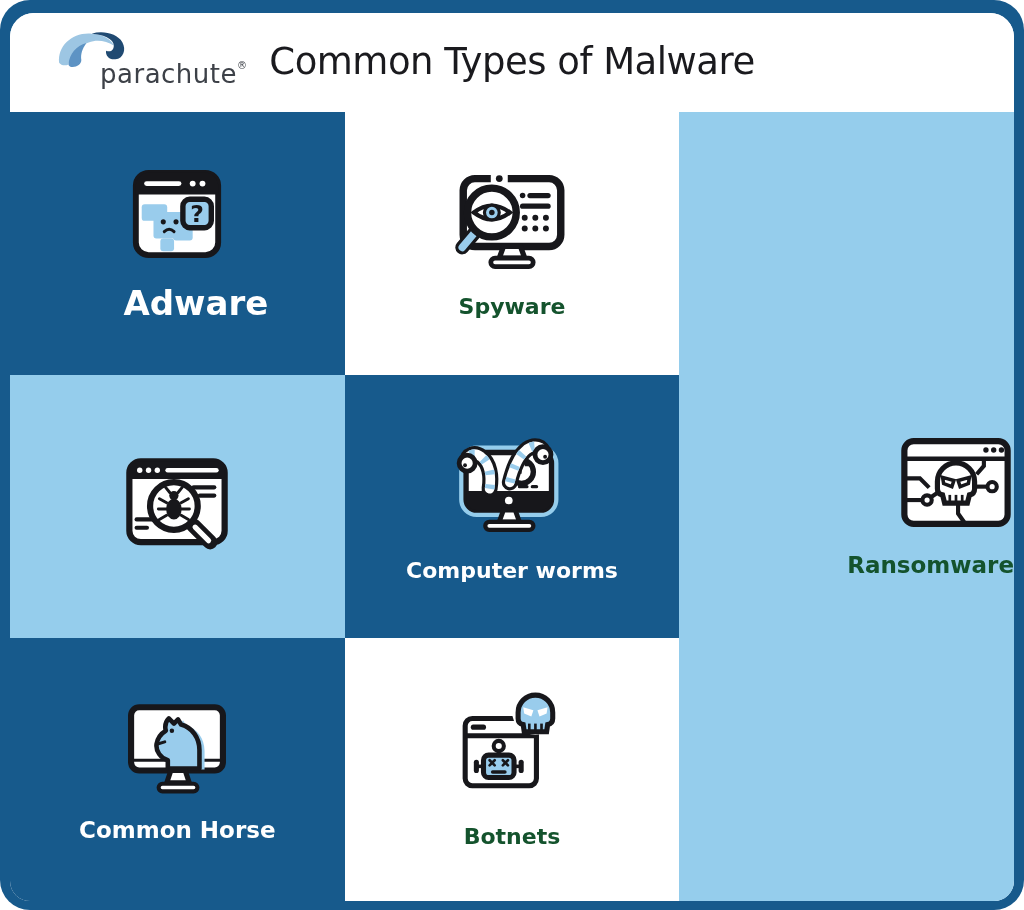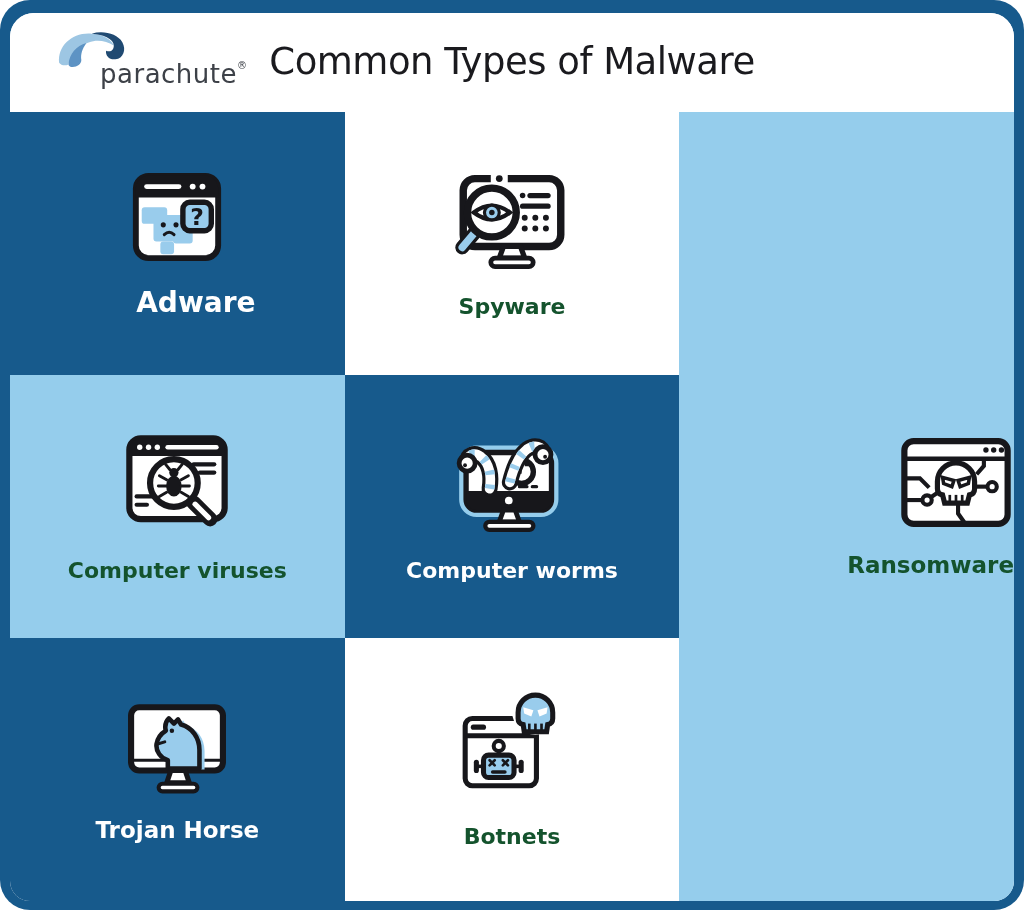--- a/index.html
+++ b/index.html
@@ -30,21 +30,21 @@
           grid-template-rows:1fr 1fr 1fr; }
   .cell { display:flex; flex-direction:column; align-items:center;
           justify-content:center; gap:20px; }
   .cell.dark  { background:#175A8C; }
   .cell.white { background:#ffffff; }
   .cell.light { background:#95CDEC; }
   .cell-ransomware { grid-column:3; grid-row:1 / 4; gap:22px;align-items:flex-end; }
 
   .label { font-weight:700; font-size:22px; color:#14532d; letter-spacing:0; }
   .dark .label { color:#ffffff; }
-  .label-lg { font-size:28px;margin-left:37px; }
+  .label-lg { font-size:34px;margin-left:37px; }
   .label-md { font-size:23px; }
 
   .icon-wrap { line-height:0; }
 </style>
 </head>
 <body>
 
 <div class="poster">
   <div class="inner">
 
@@ -154,21 +154,20 @@
             <line x1="17" y1="64" x2="32" y2="64" stroke="#17171B" stroke-width="4" stroke-linecap="round"></line>
             <line x1="17" y1="72" x2="27" y2="72" stroke="#17171B" stroke-width="4" stroke-linecap="round"></line>
             <circle cx="53" cy="51" r="23" fill="#fff" stroke="#17171B" stroke-width="6"></circle>
             <ellipse cx="53" cy="54" rx="7.5" ry="10" fill="#17171B"></ellipse>
             <circle cx="53" cy="41" r="4.5" fill="#17171B"></circle>
             <path d="M46 48 l-7 -4 M46 54 h-8 M46 60 l-7 4 M60 48 l7 -4 M60 54 h8 M60 60 l7 4 M49 38 l-4 -5 M57 38 l4 -5" stroke="#17171B" stroke-width="2.8" stroke-linecap="round"></path>
             <line x1="72" y1="70" x2="88" y2="86" stroke="#17171B" stroke-width="14" stroke-linecap="round"></line>
             <line x1="73.5" y1="71.5" x2="86.5" y2="84.5" stroke="#fff" stroke-width="5" stroke-linecap="round"></line>
           </svg>
         </div>
-        <div class="label">Computer viruses</div>
       </div>
 
       <div class="cell dark">
         <div class="icon-wrap">
           <svg width="126" height="107" viewBox="0 0 118 100">
             <rect x="16" y="20" width="80" height="54" rx="10" fill="none" stroke="#95CDEC" stroke-width="13"></rect>
             <rect x="16" y="20" width="80" height="54" rx="10" fill="#fff" stroke="#17171B" stroke-width="5"></rect>
             <path d="M16 56 h80 v8 a10 10 0 0 1 -10 10 h-60 a10 10 0 0 1 -10 -10 z" fill="#17171B"></path>
             <circle cx="56" cy="65" r="3.6" fill="#fff"></circle>
             <line x1="66" y1="52" x2="73" y2="52" stroke="#17171B" stroke-width="3" stroke-linecap="round"></line>
@@ -198,21 +197,21 @@
             <rect x="10" y="10" width="90" height="62" rx="8" fill="#fff" stroke="#17171B" stroke-width="6"></rect>
             <line x1="12" y1="62" x2="98" y2="62" stroke="#17171B" stroke-width="3"></line>
             <path d="M46 70 L46 62 C39 60 34 53 35 46 C36 40 39 36 44 33 C43 29 44 24 47 21 L52 26 L56 22 L59 27 C70 30 77 40 77 52 L77 70 Z" transform="translate(5,1)" fill="#99CCEC"></path>
             <path d="M46 70 L46 62 C39 60 34 53 35 46 C36 40 39 36 44 33 C43 29 44 24 47 21 L52 26 L56 22 L59 27 C70 30 77 40 77 52 L77 70 Z" fill="#99CCEC" stroke="#17171B" stroke-width="4.5" stroke-linejoin="round"></path>
             <circle cx="50" cy="33" r="2.2" fill="#17171B"></circle>
             <path d="M36 46 l7 -2" stroke="#17171B" stroke-width="3" stroke-linecap="round" fill="none"></path>
             <path d="M49 72 h14 l4 12 h-22 z" fill="#fff" stroke="#17171B" stroke-width="5"></path>
             <rect x="37" y="85" width="38" height="7.5" rx="3.7" fill="#fff" stroke="#17171B" stroke-width="4"></rect>
           </svg>
         </div>
-        <div class="label label-md">Trojan Horse</div>
+        <div class="label label-md">Common Horse</div>
       </div>
 
       <div class="cell white">
         <div class="icon-wrap">
           <svg width="114" height="114" viewBox="0 0 112 112">
             <rect x="10" y="28" width="70" height="66" rx="7" fill="#fff" stroke="#17171B" stroke-width="5"></rect>
             <line x1="10" y1="45" x2="80" y2="45" stroke="#17171B" stroke-width="5"></line>
             <line x1="18" y1="36.5" x2="28" y2="36.5" stroke="#17171B" stroke-width="5" stroke-linecap="round"></line>
             <circle cx="79" cy="21" r="23" fill="#fff"></circle>
             <path d="M62 22 a17 17 0 1 1 34 0 v6 q0 5 -5 6 l-1 7 h-22 l-1 -7 q-5 -1 -5 -6 z" fill="#99CCEC" stroke="#17171B" stroke-width="5"></path>

